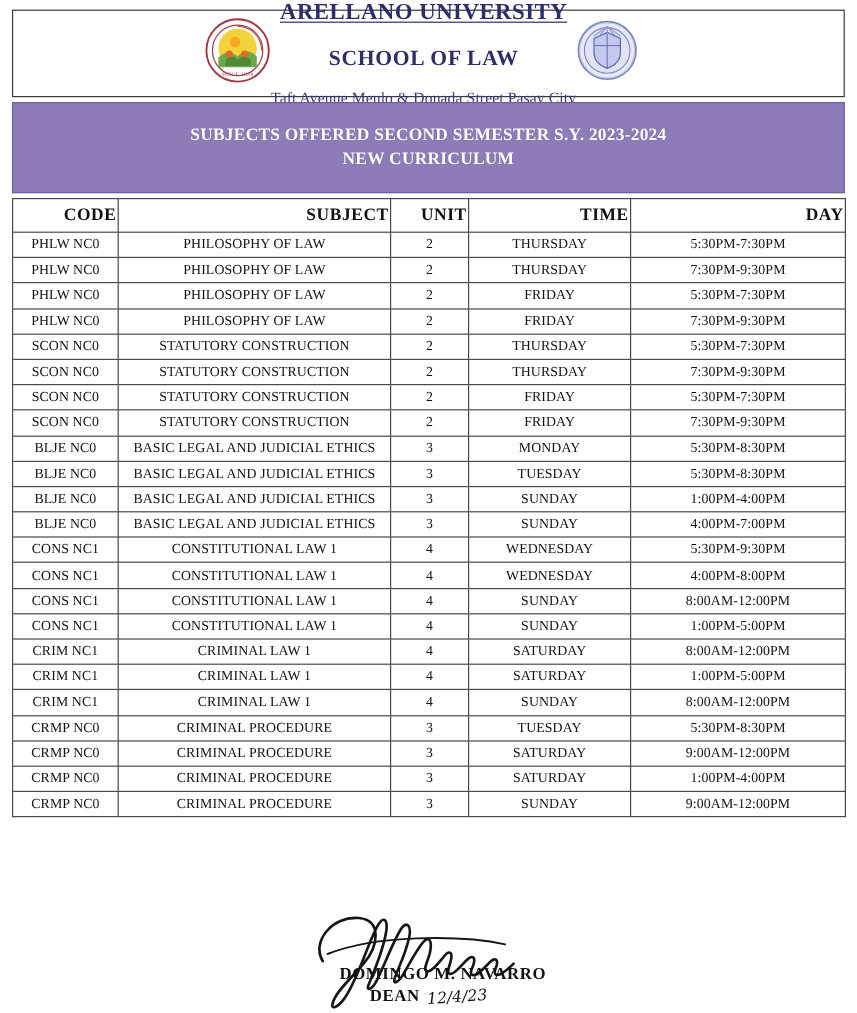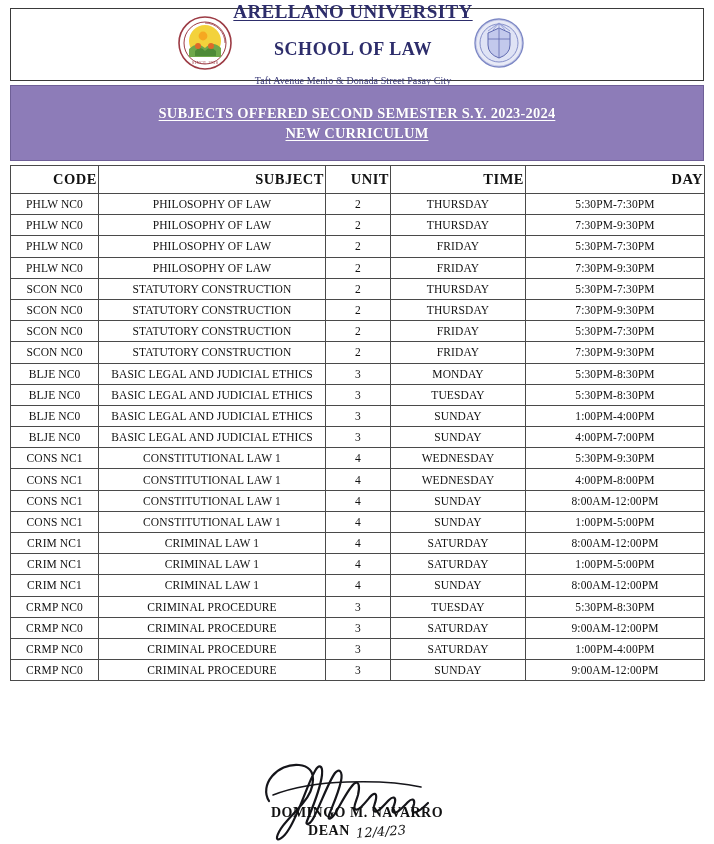--- a/index.html
+++ b/index.html
@@ -59,21 +59,21 @@
   }
   .mast-line2 {
     font-size: 18px;
     font-weight: bold;
     letter-spacing: 0.6px;
     color: #2d2d6b;
     margin-top: 18px;
     white-space: nowrap;
   }
   .mast-line3 {
-    font-size: 10px;
+    font-size: 13px;
     color: #3a3a78;
     margin-top: 17px;
     letter-spacing: 0.1px;
     white-space: nowrap;
   }
 
   
   .seal {
     flex: 0 0 auto;
   }
@@ -92,21 +92,20 @@
     flex-direction: column;
     align-items: center;
     justify-content: center;
     gap: 3px;
   }
   .banner-line {
     color: #ffffff;
     font-weight: bold;
     font-size: 14.5px;
     letter-spacing: 0.2px;
-    text-decoration: underline;
     text-underline-offset: 2px;
     text-shadow: 0 0 1px rgba(60,40,90,0.35);
     white-space: nowrap;
   }
 
   
   .table-wrap {
     position: absolute;
     left: 10px;
     top: 165px;
@@ -164,21 +163,21 @@
     height: 86px;
   }
   .sign-svg {
     position: absolute;
     left: 0;
     top: 0;
     pointer-events: none;
   }
   .sign-name {
     position: absolute;
-    left: 0;
+    left: 12px;
     top: 50px;
     width: 300px;
     font-size: 14px;
     font-weight: bold;
     letter-spacing: 0.5px;
     color: #111111;
   }
   .sign-role-row {
     position: absolute;
     left: 0;

